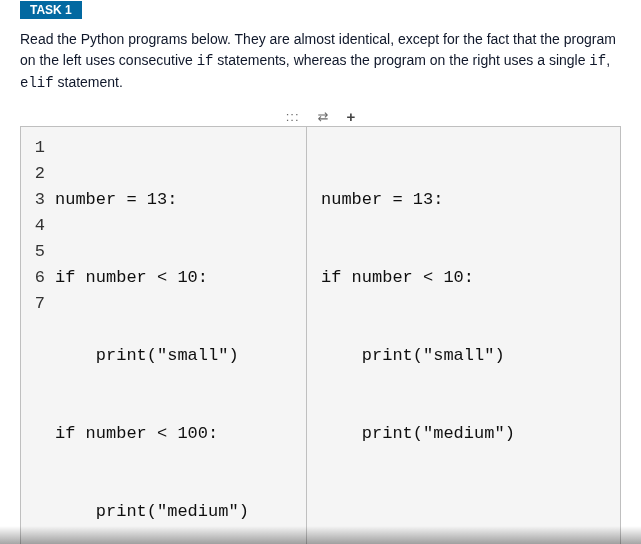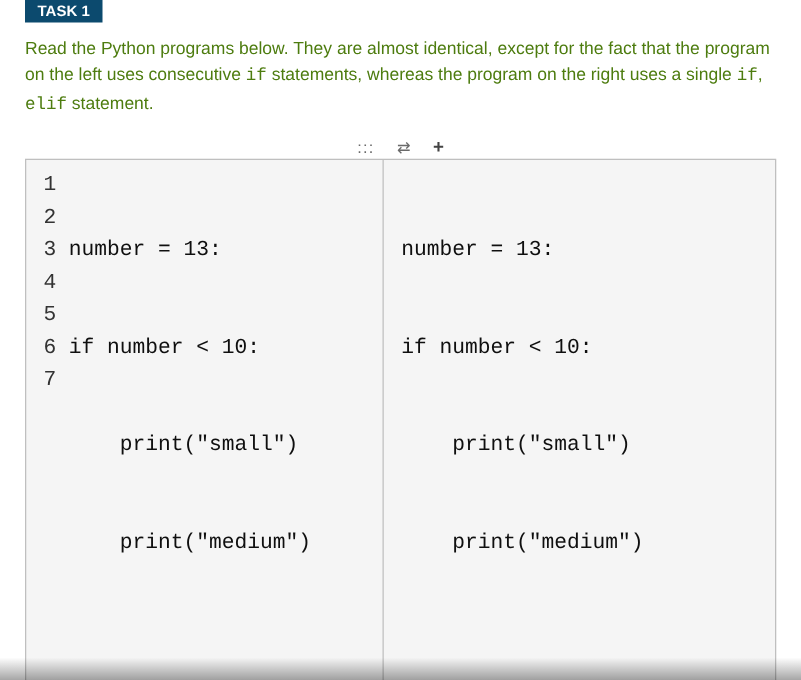--- a/index.html
+++ b/index.html
@@ -7,31 +7,31 @@
       font-family: Arial, Helvetica, sans-serif;
       background: #fff;
       width: 641px;
       height: 544px;
       overflow: hidden;
       position: relative;
       padding: 0 20px;
     }
     .task-badge {
       display: inline-block;
-      background: #0c4a6e;
+      background: #0369a1;
       color: #fff;
       padding: 2px 10px;
       font-size: 12px;
       font-weight: bold;
       margin-bottom: 10px;
     }
     .instruction {
       font-size: 14px;
       line-height: 1.5;
-      color: #4d7c0f;
+      color: #0f172a;
       margin-bottom: 8px;
     }
     .mono { font-family: 'Courier New', Courier, monospace; }
     .toolbar {
       display: flex;
       justify-content: center;
       align-items: center;
       gap: 18px;
       padding: 4px 0 0 0;
       height: 24px;
@@ -106,20 +106,21 @@
       <div>3</div>
       <div>4</div>
       <div>5</div>
       <div>6</div>
       <div>7</div>
     </div>
     <div class="code">
       <div>number = 13:</div>
       <div>if number &lt; 10:</div>
       <div>    print("small")</div>
+      <div>if number &lt; 100:</div>
       <div>    print("medium")</div>
       
       
     </div>
   </div>
   <div class="code-right">
     <div class="code">
       <div>number = 13:</div>
       <div>if number &lt; 10:</div>
       <div>    print("small")</div>

